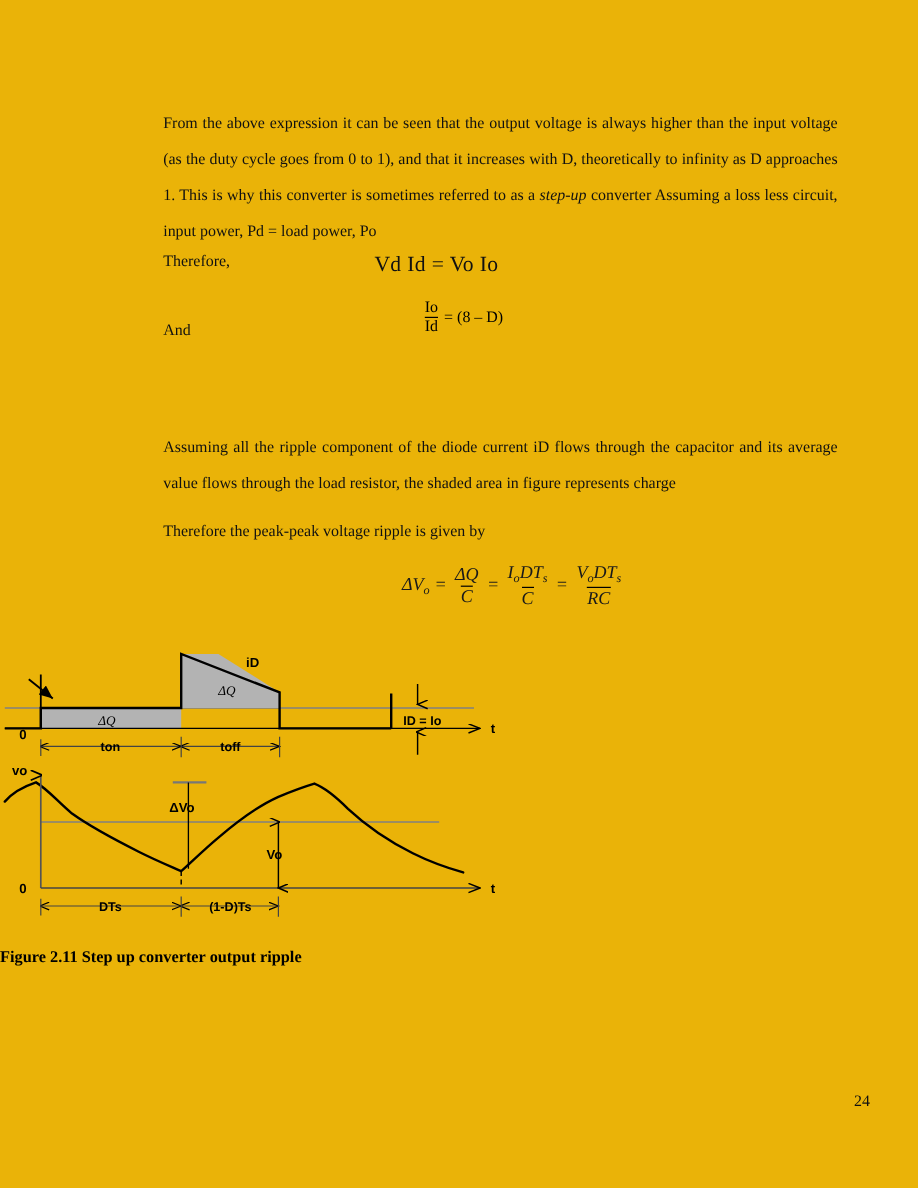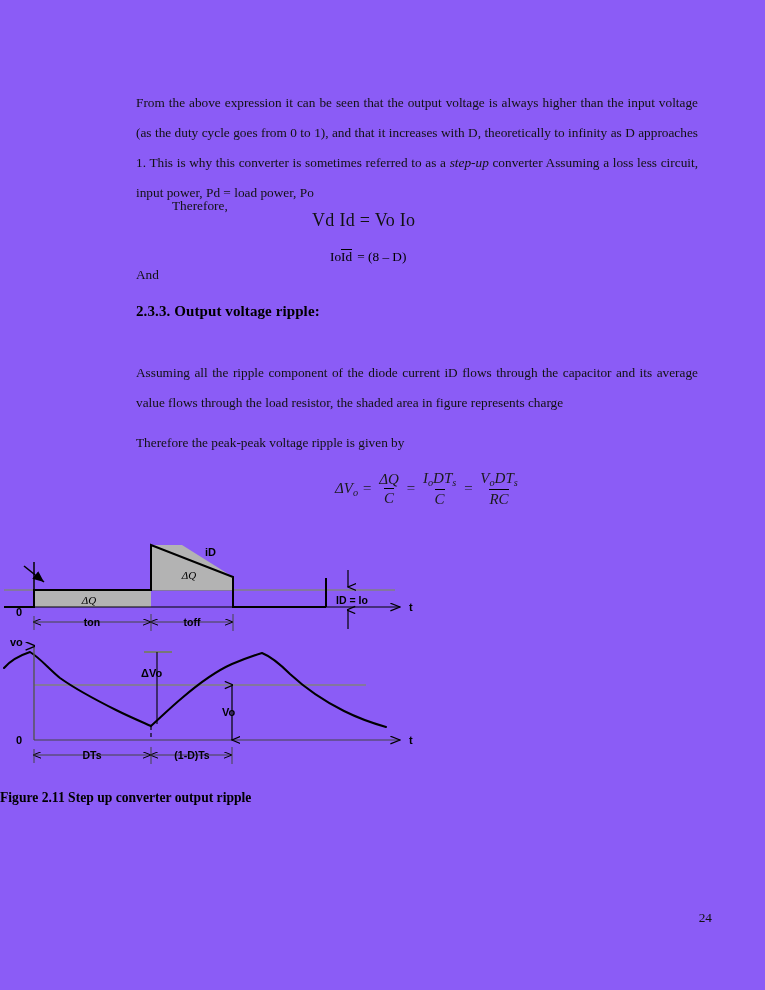--- a/index.html
+++ b/index.html
@@ -4,21 +4,21 @@
 <style>
   html, body {
     margin: 0;
     padding: 0;
     background: #ffffff;
   }
   .page {
     position: relative;
     width: 765px;
     height: 990px;
-    background: #8b5cf6;
+    background: #eab308;
     overflow: hidden;
     font-family: "Liberation Serif", serif;
     color: #000000;
   }
   .body-text {
     position: absolute;
     left: 136px;
     width: 562px;
     font-size: 13.3px;
     line-height: 30px;
@@ -35,38 +35,40 @@
     position: absolute;
     left: 136px;
     font-size: 13.3px;
     color: #111;
   }
   .row-value {
     position: absolute;
     font-size: 18px;
     color: #111;
   }
-  .therefore-label { top: 198px; margin-left: 36px; }
+  .therefore-label { top: 210px; }
   .therefore-value { top: 210px; left: 312px; letter-spacing: .3px; }
   .and-label { top: 256px; margin-top: 11px; }
 
   
   .eq-iodid {
     position: absolute;
     top: 249px;
     left: 330px;
     font-size: 13.3px;
     display: flex;
     align-items: center;
   }
   .eq-iodid .frac-inline {
     display: inline-flex;
+    flex-direction: column;
     align-items: center;
     line-height: 1.12;
     margin-right: 5px;
+    margin-left: 24px;
   }
   .eq-iodid .frac-inline .den { border-top: 1.1px solid #000; padding-top: 0px; }
 
   h2.section-heading {
     position: absolute;
     top: 303px;
     left: 136px;
     margin: 0;
     font-size: 15px;
     font-weight: bold;
@@ -117,20 +119,21 @@
   }
 
   .page-number {
     position: absolute;
     top: 910px;
     left: 0;
     width: 712px;
     text-align: right;
     font-size: 13.3px;
     color: #111;
+    padding-left: 13px;
   }
 </style>
 </head>
 <body>
 
 <div class="page">
 
   <div class="body-text para-1"><span>From the above expression it can be seen that the output voltage is always higher than the input voltage (as the duty cycle goes from 0 to 1), and that it increases with D, theoretically to infinity as D approaches 1. This is why this converter is sometimes referred to as a </span><span class="italic">step-up</span><span> converter Assuming a loss less circuit, input power, Pd = load power, Po</span></div>
 
   <div class="row-label therefore-label">Therefore,</div>
@@ -138,21 +141,20 @@
 
   <div class="row-label and-label">And</div>
   <div class="eq-iodid">
     <span class="frac-inline">
       <span class="num">Io</span>
       <span class="den">Id</span>
     </span>
     <span>= (8 – D)</span>
   </div>
 
-  <h2 class="section-heading">2.3.3. Output voltage ripple:</h2>
 
   <div class="body-text para-2">Assuming all the ripple component of the diode current iD flows through the capacitor and its average value flows through the load resistor, the shaded area in figure represents charge</div>
 
   <div class="body-text para-3">Therefore the peak-peak voltage ripple is given by</div>
 
   <div class="eq-ripple">
     <span><span>ΔV</span><span class="sub">o</span></span>
     <span class="op">=</span>
     <span class="fr">
       <span class="num">ΔQ</span>

